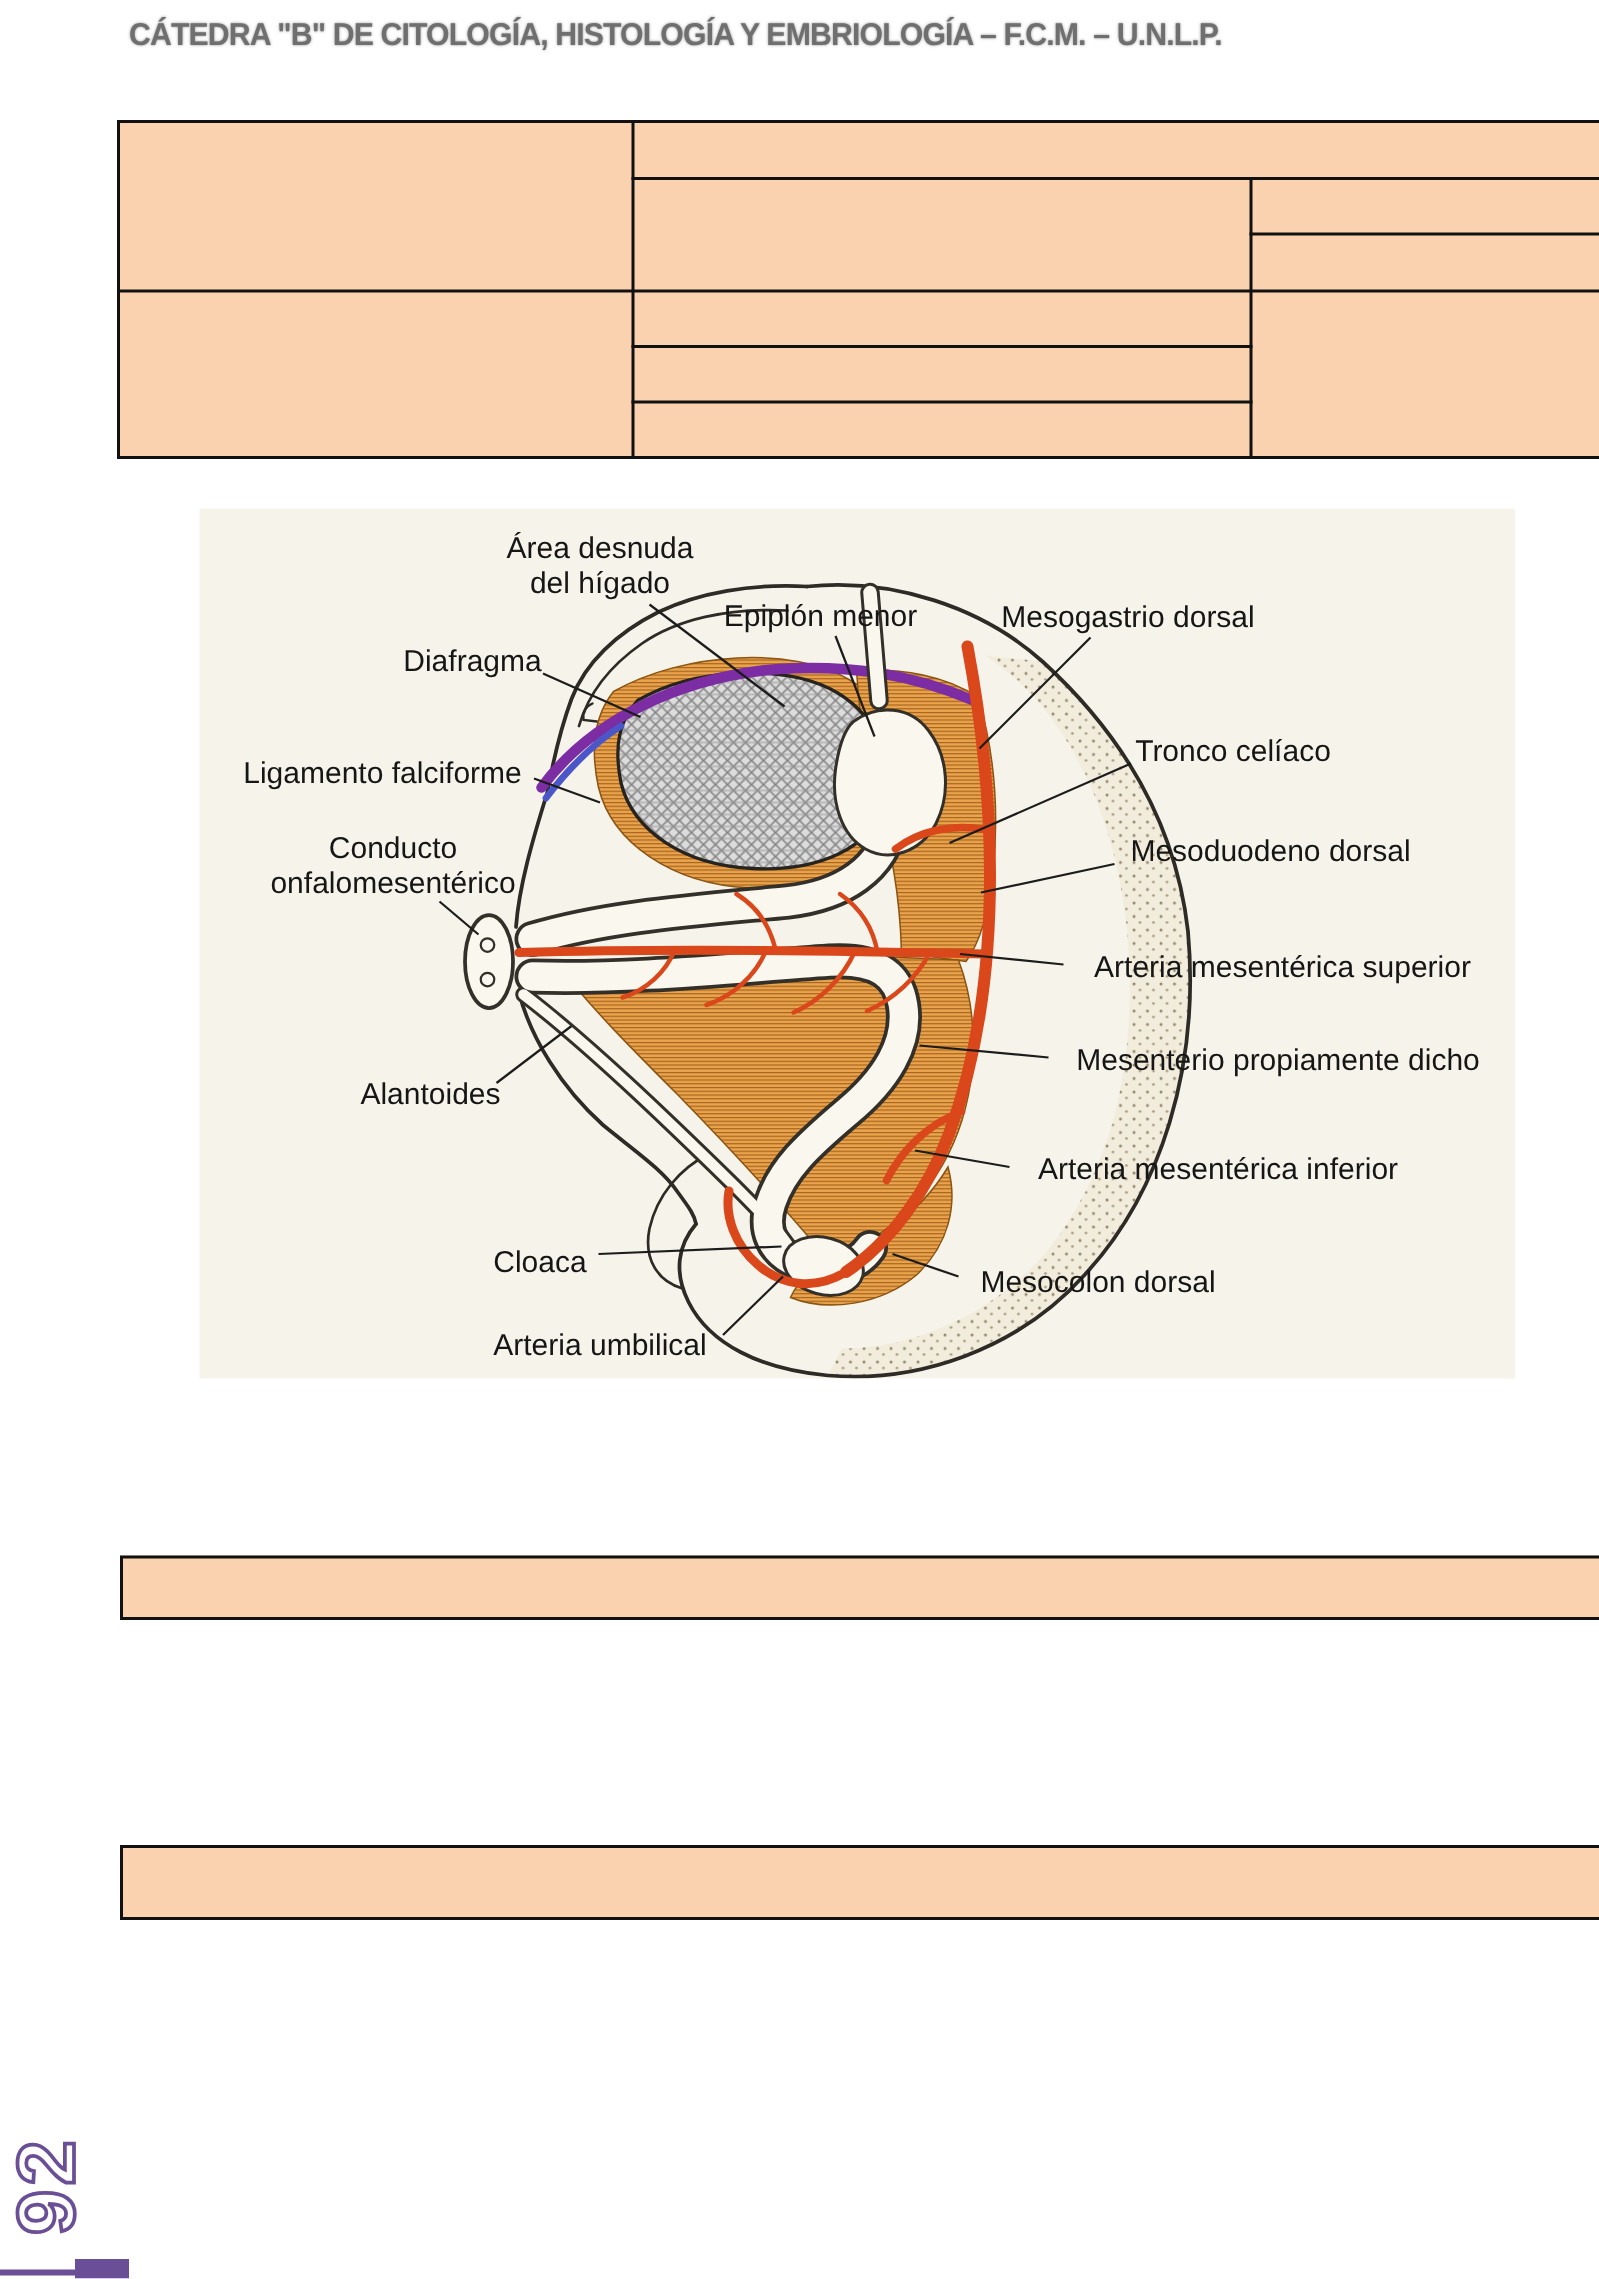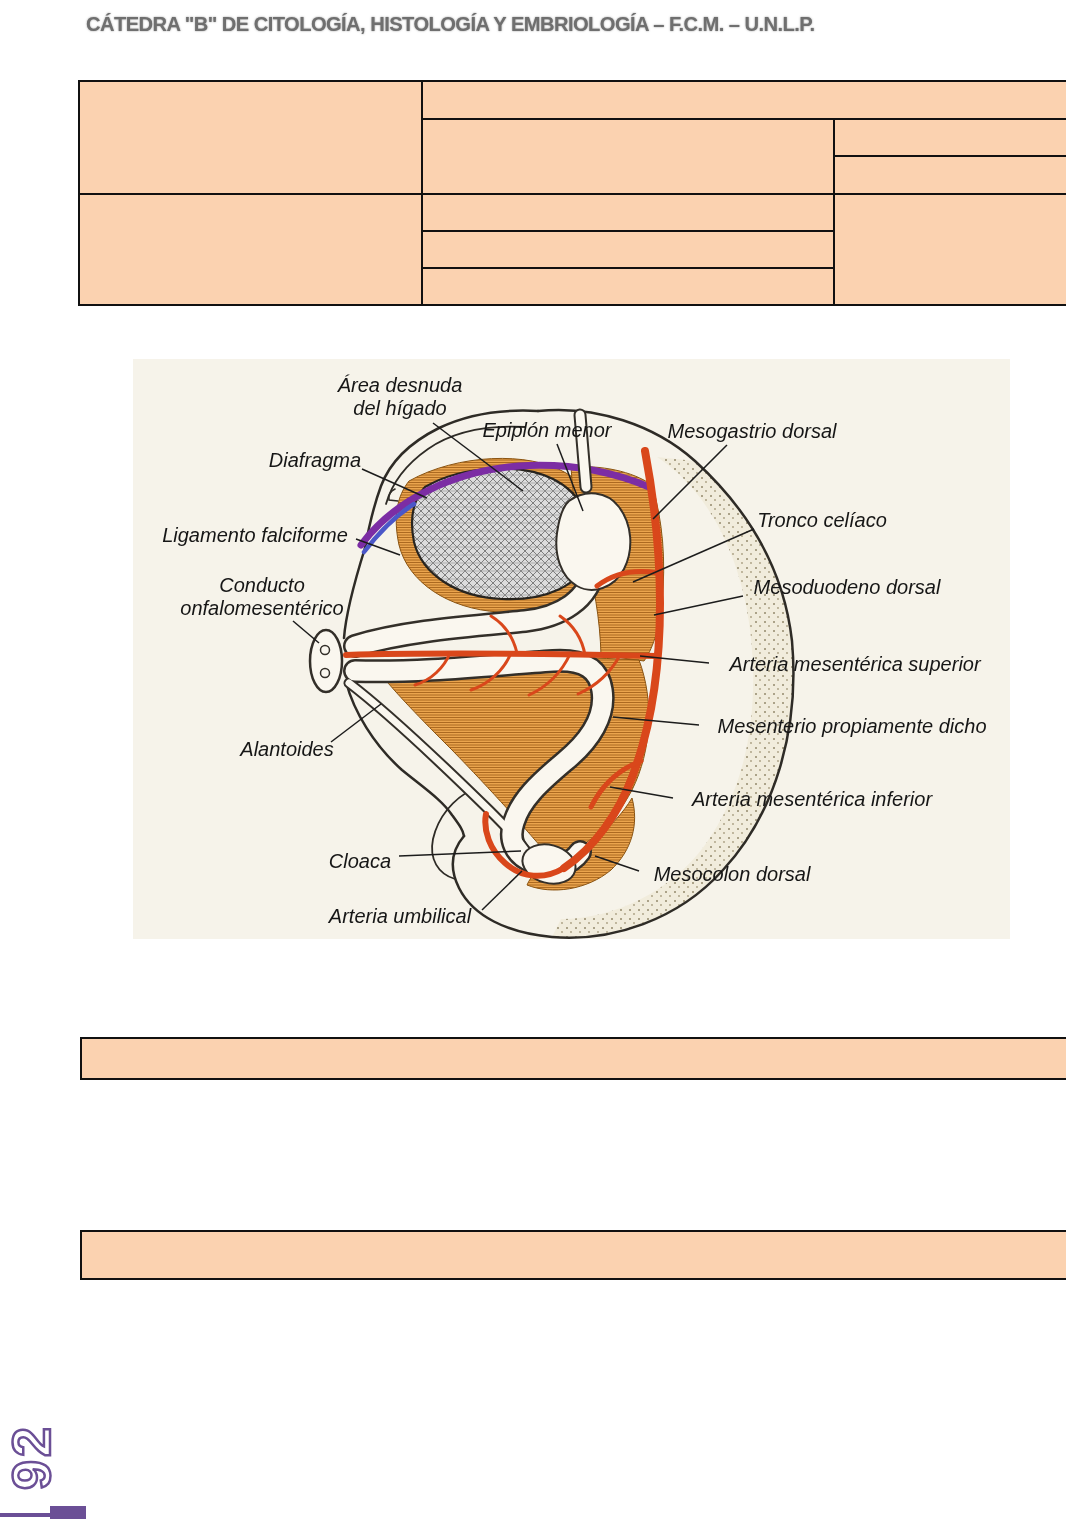--- a/index.html
+++ b/index.html
@@ -14,21 +14,21 @@
     left:86px; top:12px; width:900px; white-space:nowrap;
     font-size:21px; font-weight:800; letter-spacing:-0.6px;
     color:#6f6f6f; text-shadow:0 0 2px rgba(110,110,110,0.75);
     transform:scaleX(0.96); transform-origin:left center;
   }
   
   .peach { background:#fbd2b0; }
   .gridline { background:#111111; position:absolute; }
   .cell-overlay { position:absolute; background:transparent; }
   
-  #figure-box { left:133px; top:359px; width:877px; height:580px; background:#f6f3ea;font-style:italic; }
+  #figure-box { left:133px; top:339px; width:877px; height:580px; background:#f6f3ea; }
   
   .hbar { border:2px solid #111111; background:#fbd2b0; position:absolute; }
   
   #page-number-wrap { left:6px; top:1426px; width:92px; height:88px; }
   #page-number {
     display:inline-block; transform:rotate(-90deg) translate(-64px, -6px);
     transform-origin:top left;
     font-size:54px; font-weight:800; letter-spacing:3px;
     color:#ffffff; -webkit-text-stroke:2.5px #6b4f96;
   }

